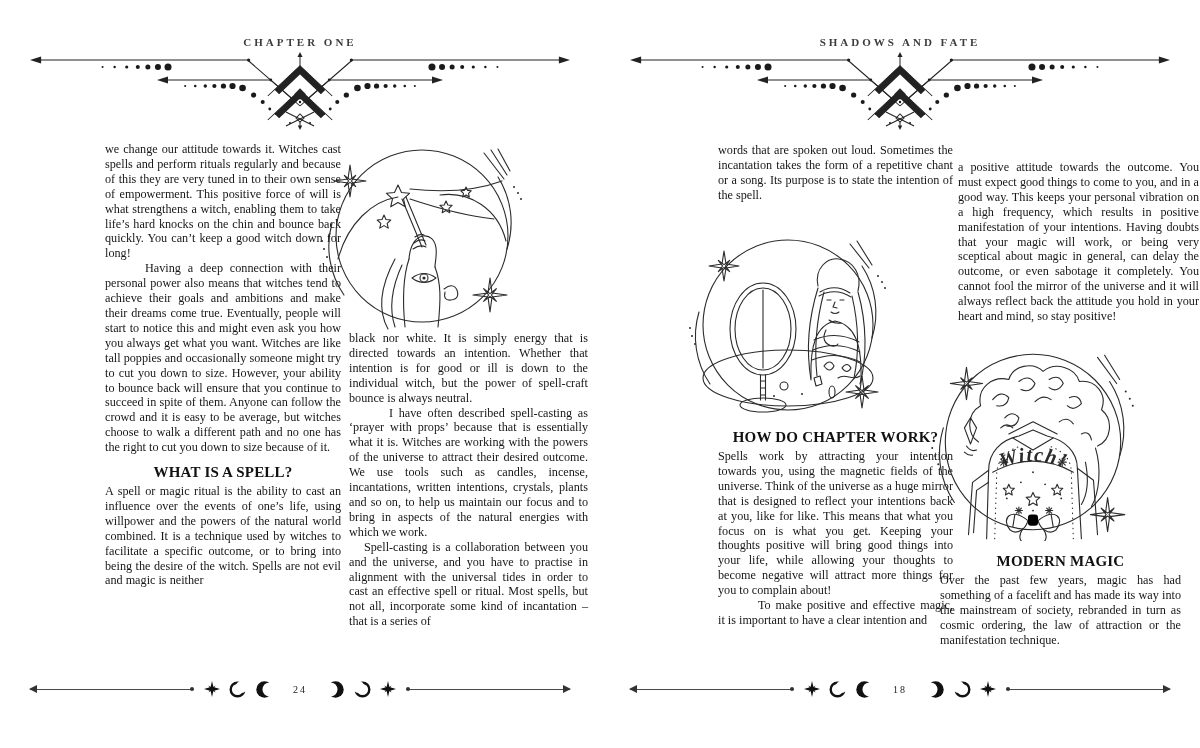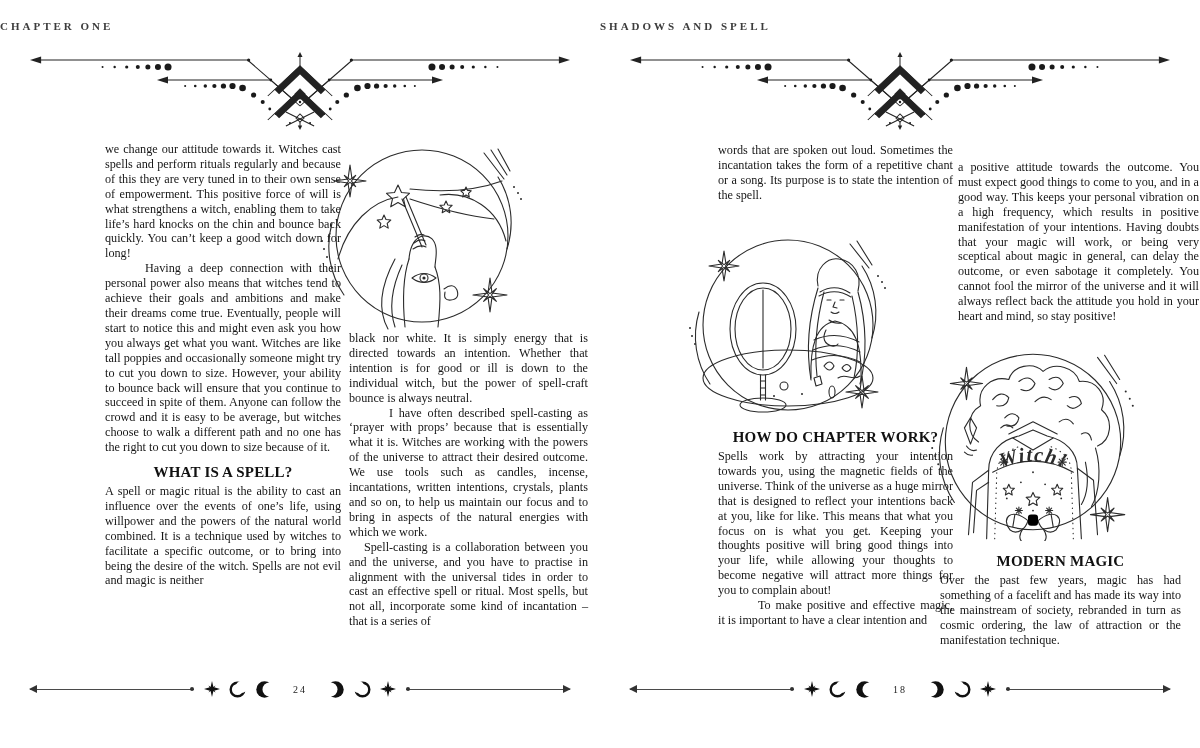--- a/index.html
+++ b/index.html
@@ -1,21 +1,21 @@
 <!DOCTYPE html>
 <html><head>
 <meta charset="utf-8">
 <style>
   html,body{margin:0;padding:0;background:#ffffff;}
   #spread{position:relative;width:1200px;height:748px;background:#ffffff;overflow:hidden;
           font-family:"Liberation Serif", serif;color:#141414;}
   .page{position:absolute;top:0;width:600px;height:748px;}
   #page-left{left:0;} #page-right{left:600px;}
 
-  .running-head{position:absolute;top:20px;left:0;width:100%;
+  .running-head{position:absolute;top:36px;left:0;width:100%;text-align:center;
     font-size:11px;letter-spacing:3px;font-weight:600;color:#3c3c3c;}
 
   .divider{position:absolute;top:52px;left:28px;width:544px;height:78px;}
   .divider line,.divider path{stroke:#222;fill:none;}
   .divider .thick{stroke-width:6.5;}
   .divider .thin{stroke-width:1;}
   .divider .dot{fill:#1a1a1a;stroke:none;}
   .divider polygon{fill:#222;stroke:none;}
 
   .col{position:absolute;margin-left:48px;}
@@ -212,21 +212,21 @@
         </svg>
       </div>
       <div class="rule-line rule-right">
           <span class="head"></span>
           <span class="enddot"></span>
         </div>
     </div>
   </div>
 
   <div class="page" id="page-right">
-    <div class="running-head">SHADOWS AND SPELL</div>
+    <div class="running-head">SHADOWS AND FATE</div>
 
     <svg class="divider" viewBox="0 0 540 78" preserveAspectRatio="none">
       <defs>
         <g id="divhalfR">
           <line class="thin" x1="12" y1="8" x2="218" y2="8"></line>
           <polygon points="2,8 13,4.5 13,11.5"></polygon>
           <circle class="dot" cx="219" cy="8" r="1.6"></circle>
           <line class="thin" x1="218" y1="8" x2="266" y2="50"></line>
           <circle class="dot" cx="74" cy="15" r="1"></circle>
             <circle class="dot" cx="86" cy="15" r="1.2"></circle>

